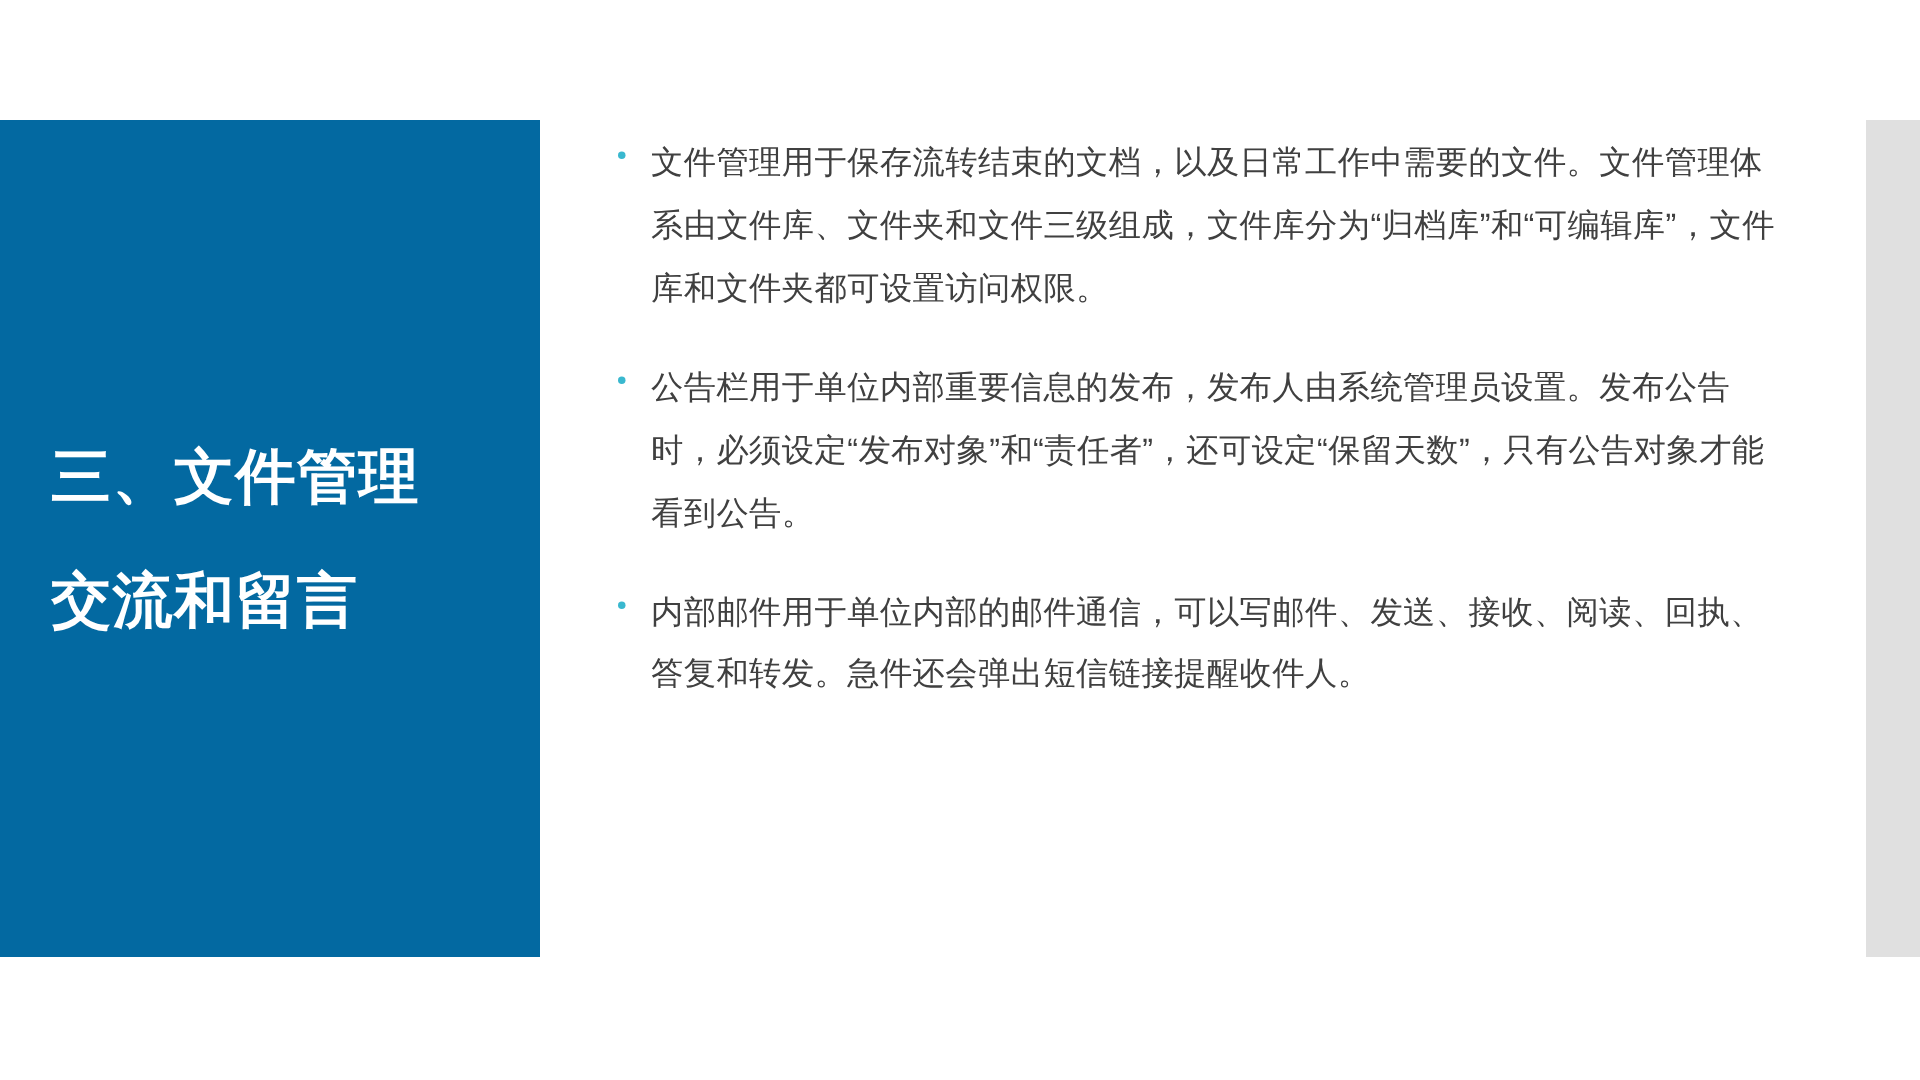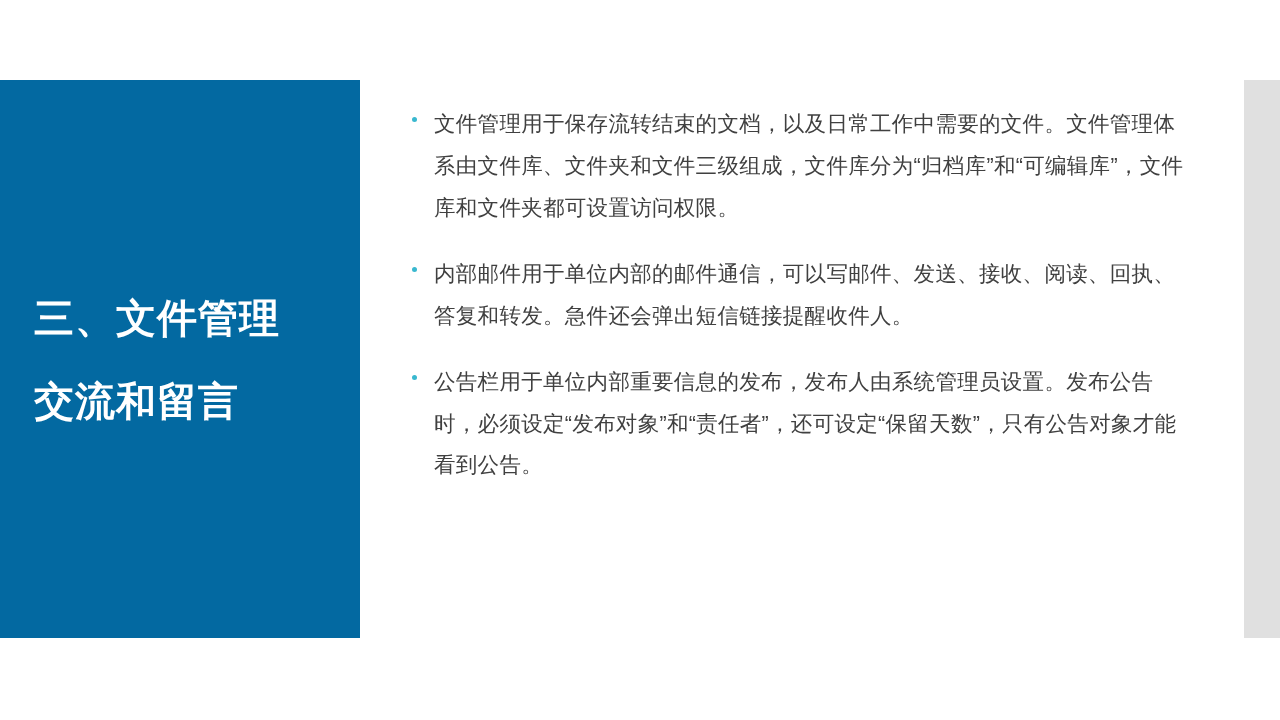--- a/index.html
+++ b/index.html
@@ -48,21 +48,21 @@
     right: 0;
     top: 80px;
     width: 36px;
     height: 558px;
     background: #e0e0e0;
   }
   
   .content {
     position: absolute;
     left: 404px;
-    top: 104px;
+    top: 88px;
     width: 790px;
   }
   .bullet {
     position: relative;
     padding-left: 30px;
     margin-bottom: 24px;
   }
   .bullet:last-child {
     margin-bottom: 0;
   }
@@ -96,25 +96,25 @@
   <div class="content">
 
     <div class="bullet">
       <span class="bullet-dot"></span>
       <div class="bullet-text">文件管理用于保存流转结束的文档，以及日常工作中需要的文件。文件管理体系由文件库、文件夹和文件三级组成，文件库分为“归档库”和“可编辑库”，文件库和文件夹都可设置访问权限。</div>
     </div>
 
 
     <div class="bullet">
       <span class="bullet-dot"></span>
-      <div class="bullet-text">内部邮件用于单位内部的邮件通信，可以写邮件、发送、接收、阅读、回执、答复和转发。急件还会弹出短信链接提醒收件人。</div>
+      <div class="bullet-text">公告栏用于单位内部重要信息的发布，发布人由系统管理员设置。发布公告时，必须设定“发布对象”和“责任者”，还可设定“保留天数”，只有公告对象才能看到公告。</div>
     </div>
 
     <div class="bullet">
       <span class="bullet-dot"></span>
-      <div class="bullet-text">公告栏用于单位内部重要信息的发布，发布人由系统管理员设置。发布公告时，必须设定“发布对象”和“责任者”，还可设定“保留天数”，只有公告对象才能看到公告。</div>
+      <div class="bullet-text">内部邮件用于单位内部的邮件通信，可以写邮件、发送、接收、阅读、回执、答复和转发。急件还会弹出短信链接提醒收件人。</div>
     </div>
 
   </div>
 
   <div class="right-strip"></div>
 
 </div>
 
 </body></html>

